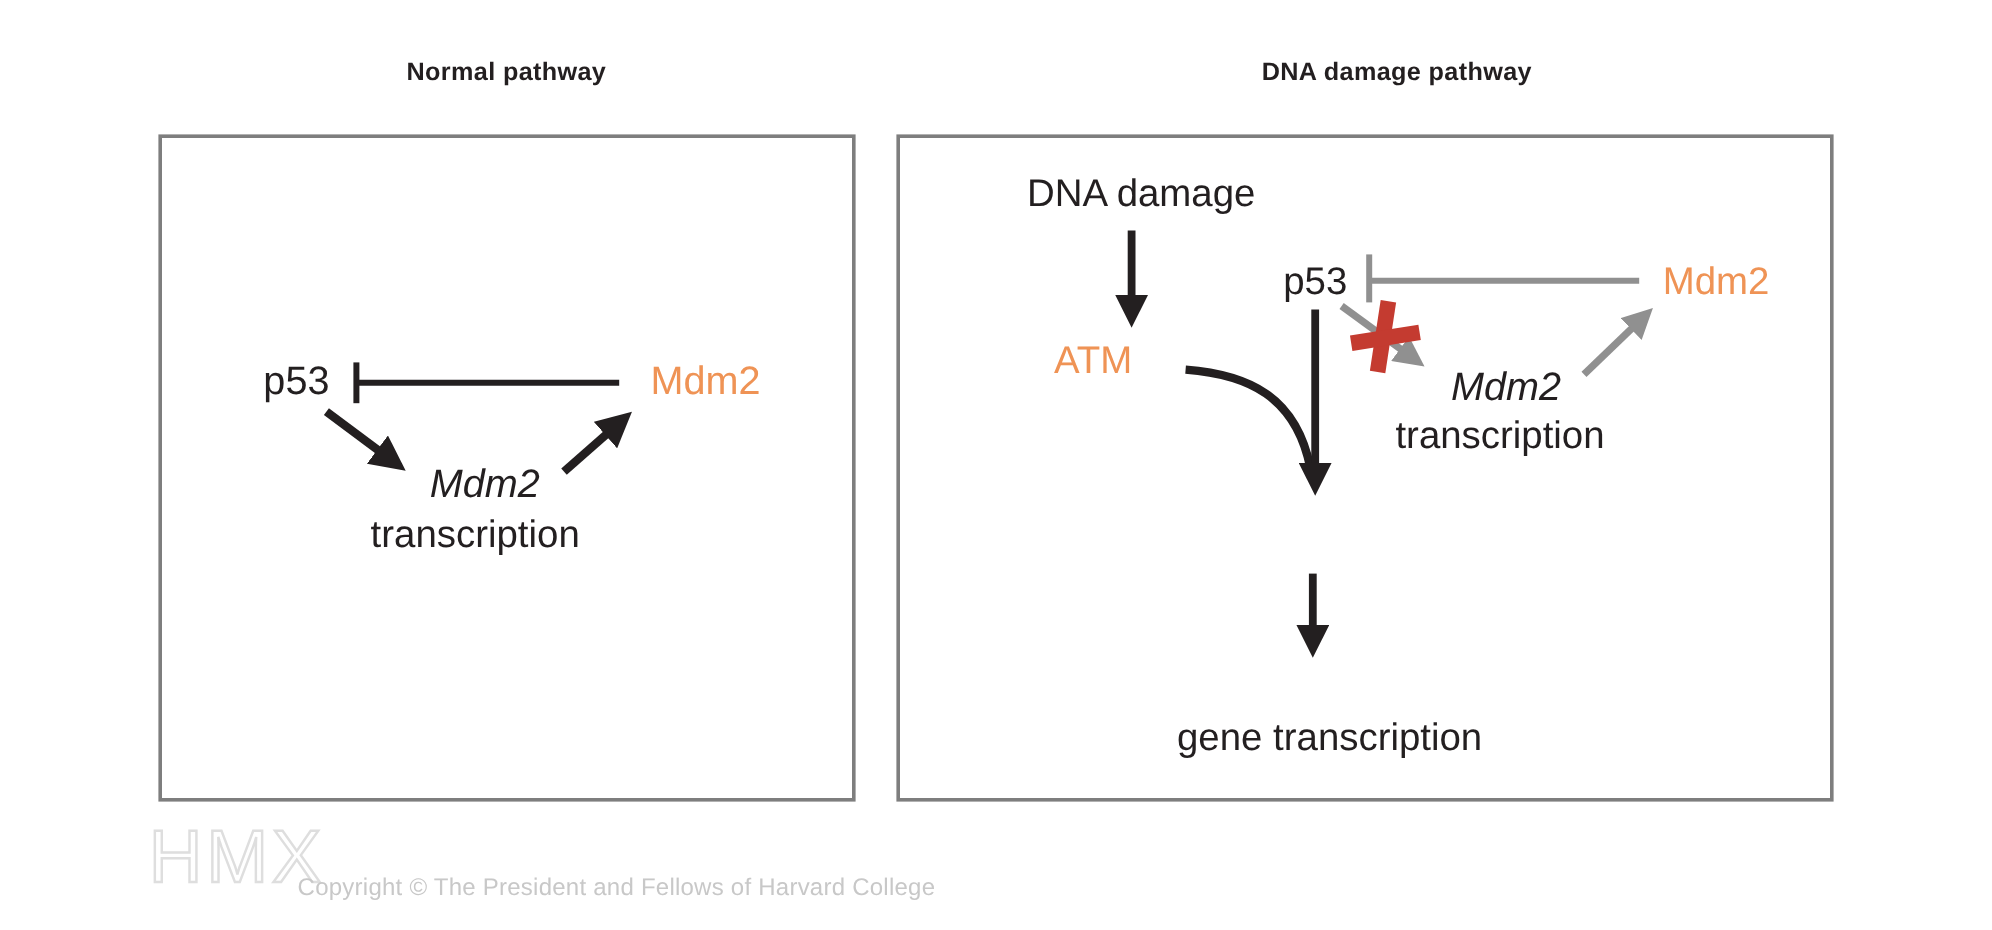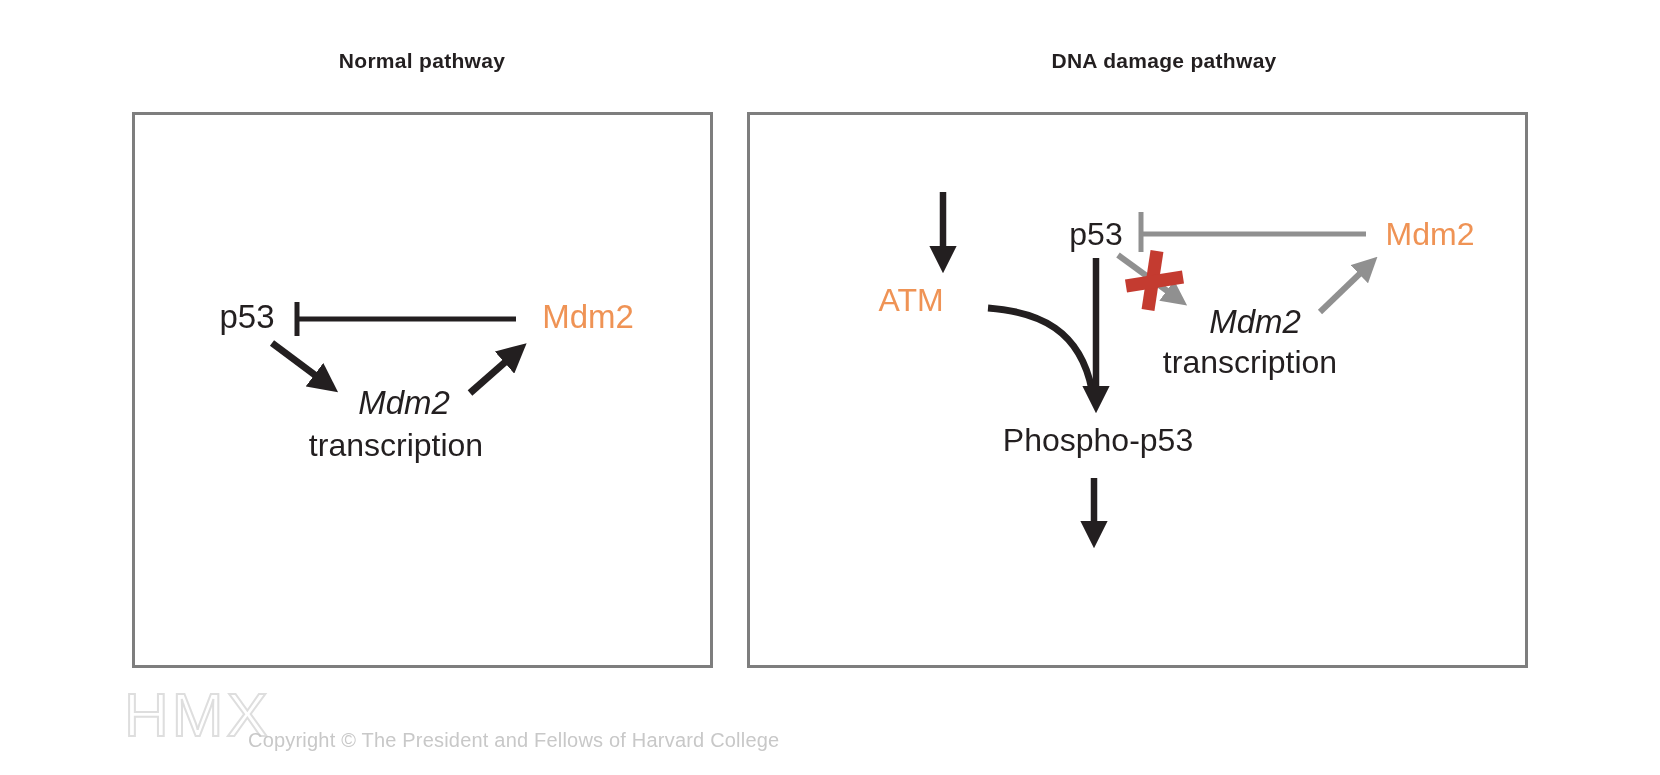--- a/index.html
+++ b/index.html
@@ -78,23 +78,24 @@
     <path d="M1096,258 L1096,405" stroke="#231f20" stroke-width="6.5" fill="none" marker-end="url(#ah-black)"></path>
 
     <path d="M1094,478 L1094,540" stroke="#231f20" stroke-width="6.5" fill="none" marker-end="url(#ah-black)"></path>
   </svg>
 
   <div class="abs label ctr" style="left:247px; top:300px; font-size:33px;">p53</div>
   <div class="abs label ctr orange" style="left:588px; top:300px; font-size:33px;">Mdm2</div>
   <div class="abs gene ctr" style="left:404px; top:386px;">Mdm2</div>
   <div class="abs label ctr" style="left:396px; top:429px;">transcription</div>
 
+  <div class="abs label ctr" style="left:951px; top:145px;">DNA damage</div>
   <div class="abs label ctr orange" style="left:911px; top:284px;">ATM</div>
   <div class="abs label ctr" style="left:1096px; top:218px;">p53</div>
   <div class="abs label ctr orange" style="left:1430px; top:218px;">Mdm2</div>
   <div class="abs gene ctr" style="left:1255px; top:305px;">Mdm2</div>
   <div class="abs label ctr" style="left:1250px; top:346px;">transcription</div>
-  <div class="abs label ctr" style="left:1098px; top:424px;">Phospho-p53</div>
+  <div class="abs label ctr" style="left:1108px; top:598px;">gene transcription</div>
 
   <div class="abs logo-text" style="left:124px; top:684px;">HMX</div>
   <div class="abs copyright" style="left:248px; top:716px;">Copyright © The President and Fellows of Harvard College</div>
 
 </div>
 
 </body></html>

